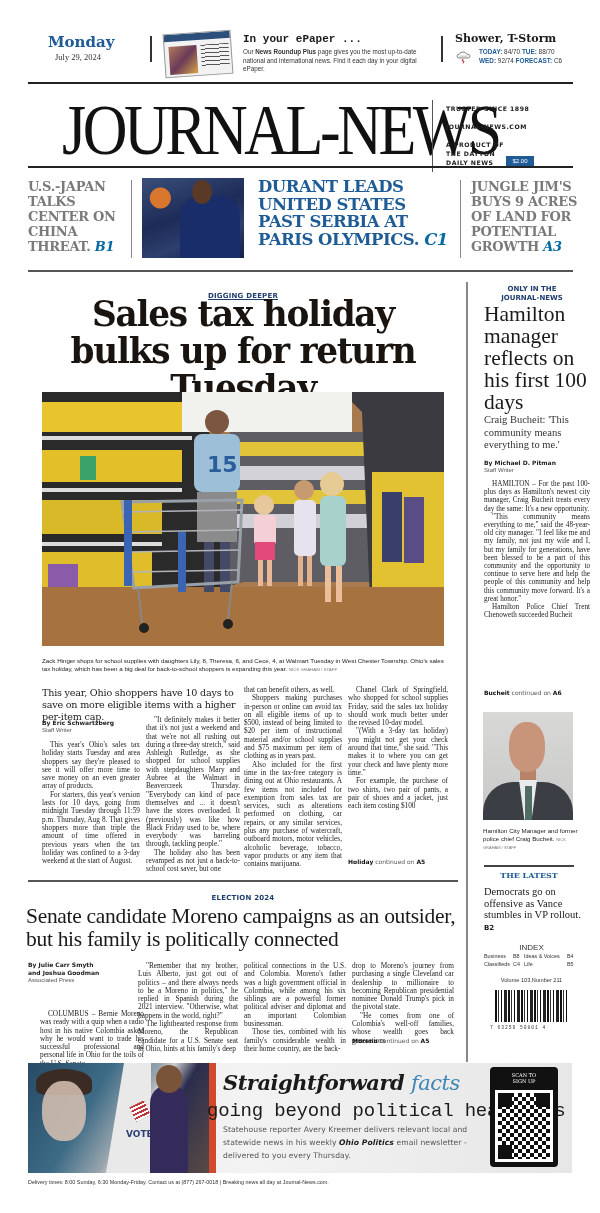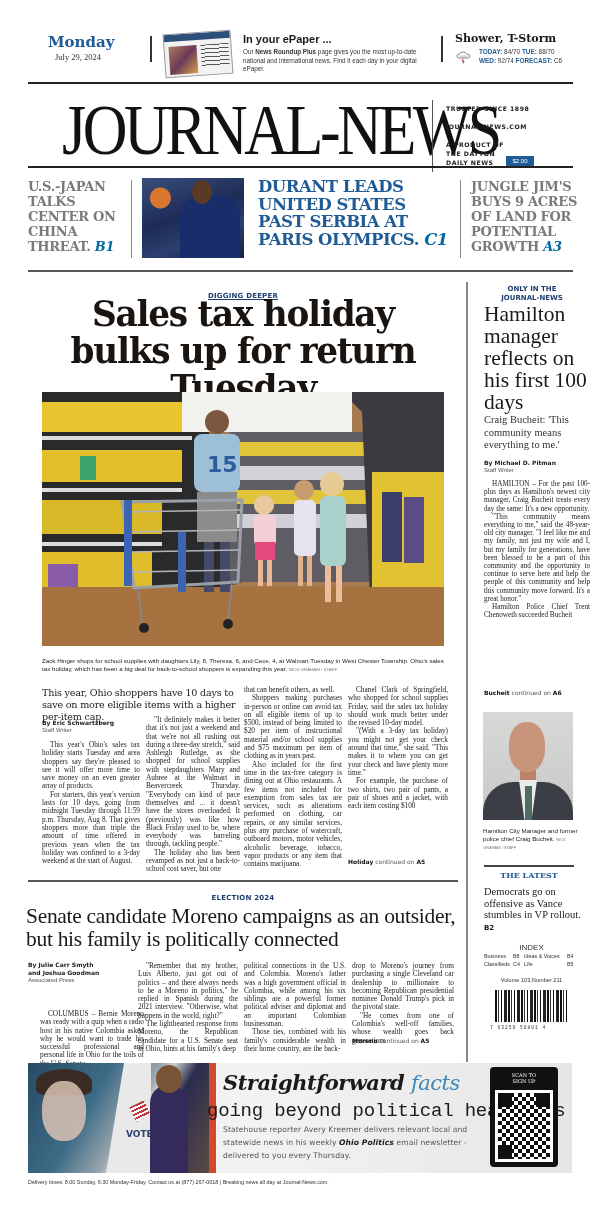--- a/index.html
+++ b/index.html
@@ -9,21 +9,21 @@
   .abs { position: absolute; }
 
   
   .day { left: 48px; top: 33px; font-size: 15px; font-weight: bold; color: #1f5b95; font-family: "DejaVu Serif", serif; }
   .date { left: 55px; top: 52px; font-size: 8.5px; color: #333; font-family: "Liberation Serif", serif; }
   .vline { background: #333; width: 1.5px; }
   .epaper-thumb { left: 164px; top: 32px; width: 68px; height: 44px; transform: rotate(-4deg); background: #f2f2f2; border: 1px solid #999; overflow: hidden; }
   .epaper-thumb .hdr { height: 7px; background: #2c4f7c; }
   .epaper-thumb .img { position: absolute; left: 4px; top: 12px; width: 28px; height: 28px; background: linear-gradient(135deg,#b07a5c,#6b3a58,#d8a34a); }
   .epaper-thumb .txt { position: absolute; left: 36px; top: 12px; width: 28px; height: 22px; background: repeating-linear-gradient(#555 0 1px, transparent 1px 4px); }
-  .epaper-title { left: 243px; top: 33px; font-size: 11px; font-weight: bold; font-family: Liberation Sans, sans-serif; }
+  .epaper-title { left: 243px; top: 33px; font-size: 11px; font-weight: bold; font-family: Liberation Mono, monospace; }
   .epaper-text { left: 243px; top: 48px; width: 185px; font-size: 6.3px; line-height: 8.5px; color: #333; font-family: "Liberation Sans", sans-serif; }
   .weather-title { left: 455px; top: 32px; font-size: 11px; font-weight: bold; font-family: "DejaVu Serif", serif; }
   .weather-icon { left: 456px; top: 49px; width: 16px; height: 12px; }
   .weather-line { left: 479px; font-size: 6.4px; color: #333; font-family: "Liberation Sans", sans-serif; }
   .weather-line b { color: #1f5b95; }
 
   .rule { background: #222; height: 2px; left: 28px; width: 545px; }
 
   
   .masthead { left: 62px; top: 90px; font-family: "Liberation Serif", serif; font-size: 72px; line-height: 80px; letter-spacing: -4px; color: #111; transform: scaleX(0.86); transform-origin: left top; white-space: nowrap; }
@@ -232,21 +232,21 @@
   <p>The holiday also has been revamped as not just a back-to-school cost saver, but one</p>
 </div>
 <div class="abs col" style="left:244px;top:686px;width:98px;">
   <p class="noind">that can benefit others, as well.</p>
   <p>Shoppers making purchases in-person or online can avoid tax on all eligible items of up to $500, instead of being limited to $20 per item of instructional material and/or school supplies and $75 maximum per item of clothing as in years past.</p>
   <p>Also included for the first time in the tax-free category is dining out at Ohio restaurants. A few items not included for exemption from sales tax are services, such as alterations performed on clothing, car repairs, or any similar services, plus any purchase of watercraft, outboard motors, motor vehicles, alcoholic beverage, tobacco, vapor products or any item that contains marijuana.</p>
 </div>
 <div class="abs col" style="left:348px;top:686px;width:100px;">
   <p>Chanel Clark of Springfield, who shopped for school supplies Friday, said the sales tax holiday should work much better under the revised 10-day model.</p>
   <p>"(With a 3-day tax holiday) you might not get your check around that time," she said. "This makes it to where you can get your check and have plenty more time."</p>
-  <p>For example, the purchase of two shirts, two pair of pants, a pair of shoes and a jacket, with each item costing $100</p>
+  <p>For example, the purchase of two shirts, two pair of pants, a pair of shoes and a jacket, just each item costing $100</p>
 </div>
 <div class="abs jump" style="left:348px;top:858px;"><b>Holiday</b><span> continued on </span><b>A5</b></div>
 
 <div class="abs rail-line"></div>
 <div class="abs rail-kicker">
     <div>ONLY IN THE</div>
     <div>JOURNAL-NEWS</div>
   </div>
 <div class="abs rail-head">Hamilton manager reflects on his first 100 days</div>
 <div class="abs rail-dek">Craig Bucheit: 'This community means everything to me.'</div>

